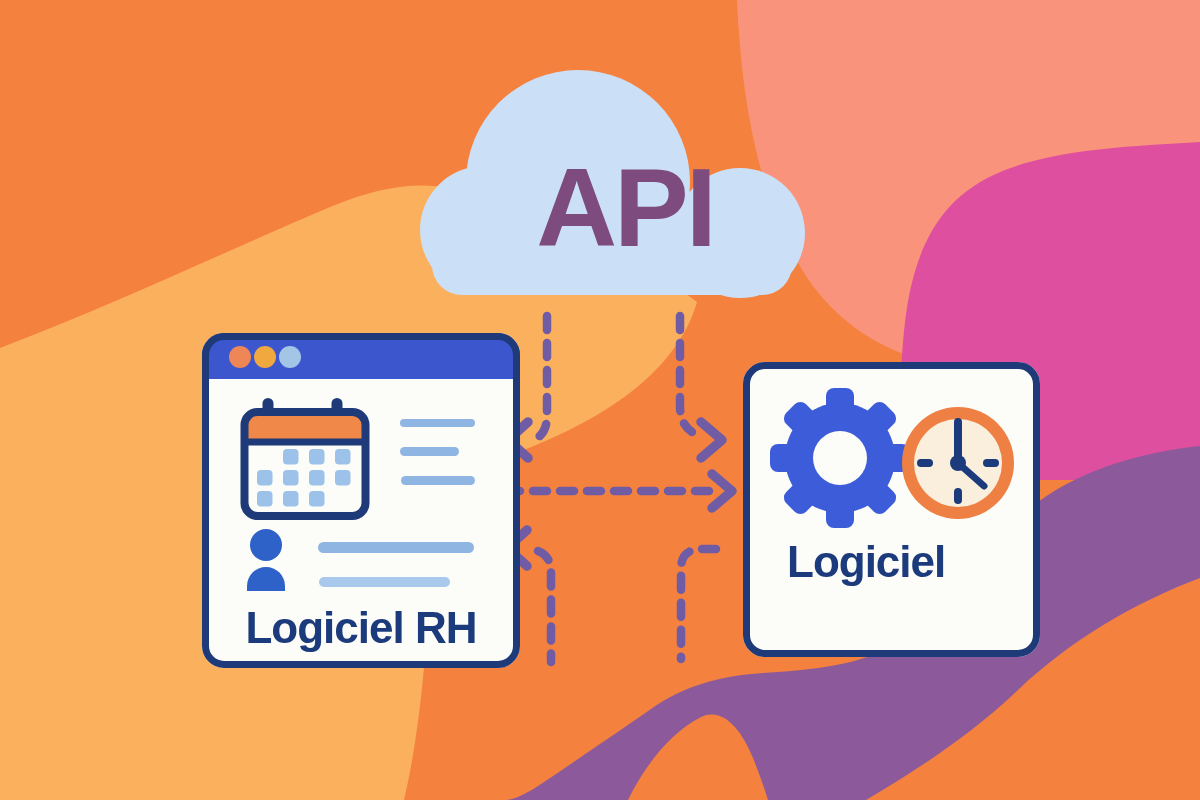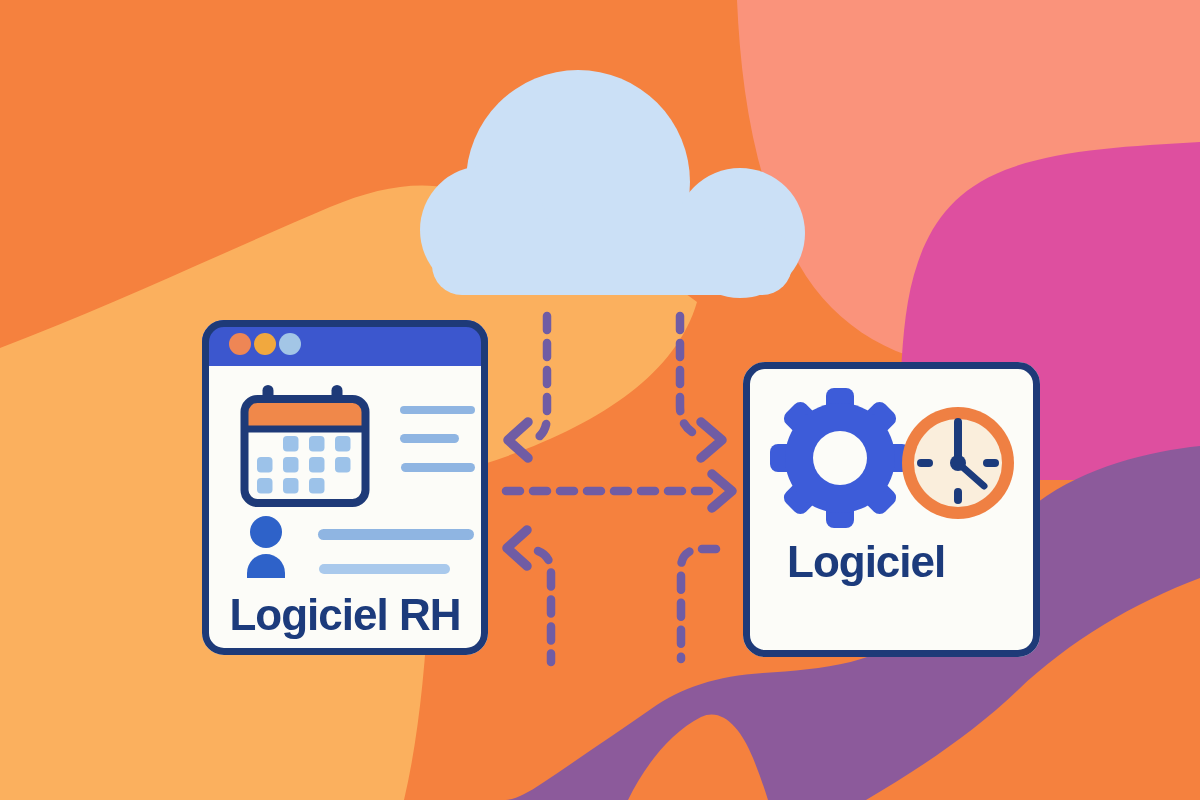--- a/index.html
+++ b/index.html
@@ -16,21 +16,21 @@
     font-size:112px;font-weight:800;letter-spacing:-3px;color:#7D4B7E;
   }
   
   .card{
     position:absolute;background:#FCFCF8;border-radius:22px;
   }
   .card::after{
     content:"";position:absolute;inset:0;border:7px solid #1E3A78;
     border-radius:22px;pointer-events:none;
   }
-  .card-left{left:202px;top:320px;width:286px;height:335px;}
+  .card-left{left:202px;top:333px;width:286px;height:335px;padding-left:32px;}
   .card-right{left:743px;top:362px;width:297px;height:295px;}
   .browser-header{
     position:absolute;left:0;right:0;top:0;height:46px;background:#3C57CE;
     border-radius:22px 22px 0 0;
   }
   .dot{position:absolute;width:22px;height:22px;border-radius:50%;top:13px;}
   .dot-1{left:27px;background:#EE8655;}
   .dot-2{left:52px;background:#F1A83E;}
   .dot-3{left:77px;background:#A3C6E6;}
   .abs{position:absolute;}
@@ -116,20 +116,21 @@
       <path class="dash" d="M506,491 L710,491"></path>
       <path class="head" d="M712,474 L732,491 L712,508"></path>
 
       <path class="head" d="M527,530 L507,548 L527,566"></path>
       <path class="dash" d="M538,551 Q551,556 551,572 L551,662"></path>
 
       <path class="dash" d="M716,549 L697,549 Q681,552 681,568 L681,659"></path>
     </g>
   </svg>
 
+  <div class="api-label">API</div>
 
   <div class="card card-left">
     <div class="browser-header">
       <span class="dot dot-1"></span>
       <span class="dot dot-2"></span>
       <span class="dot dot-3"></span>
     </div>
 
     <svg class="abs" style="left:38px;top:63px;" width="130" height="125" viewBox="0 0 130 125">
       <rect x="22.5" y="2" width="11" height="30" rx="5.5" fill="#1E3A78"></rect>

